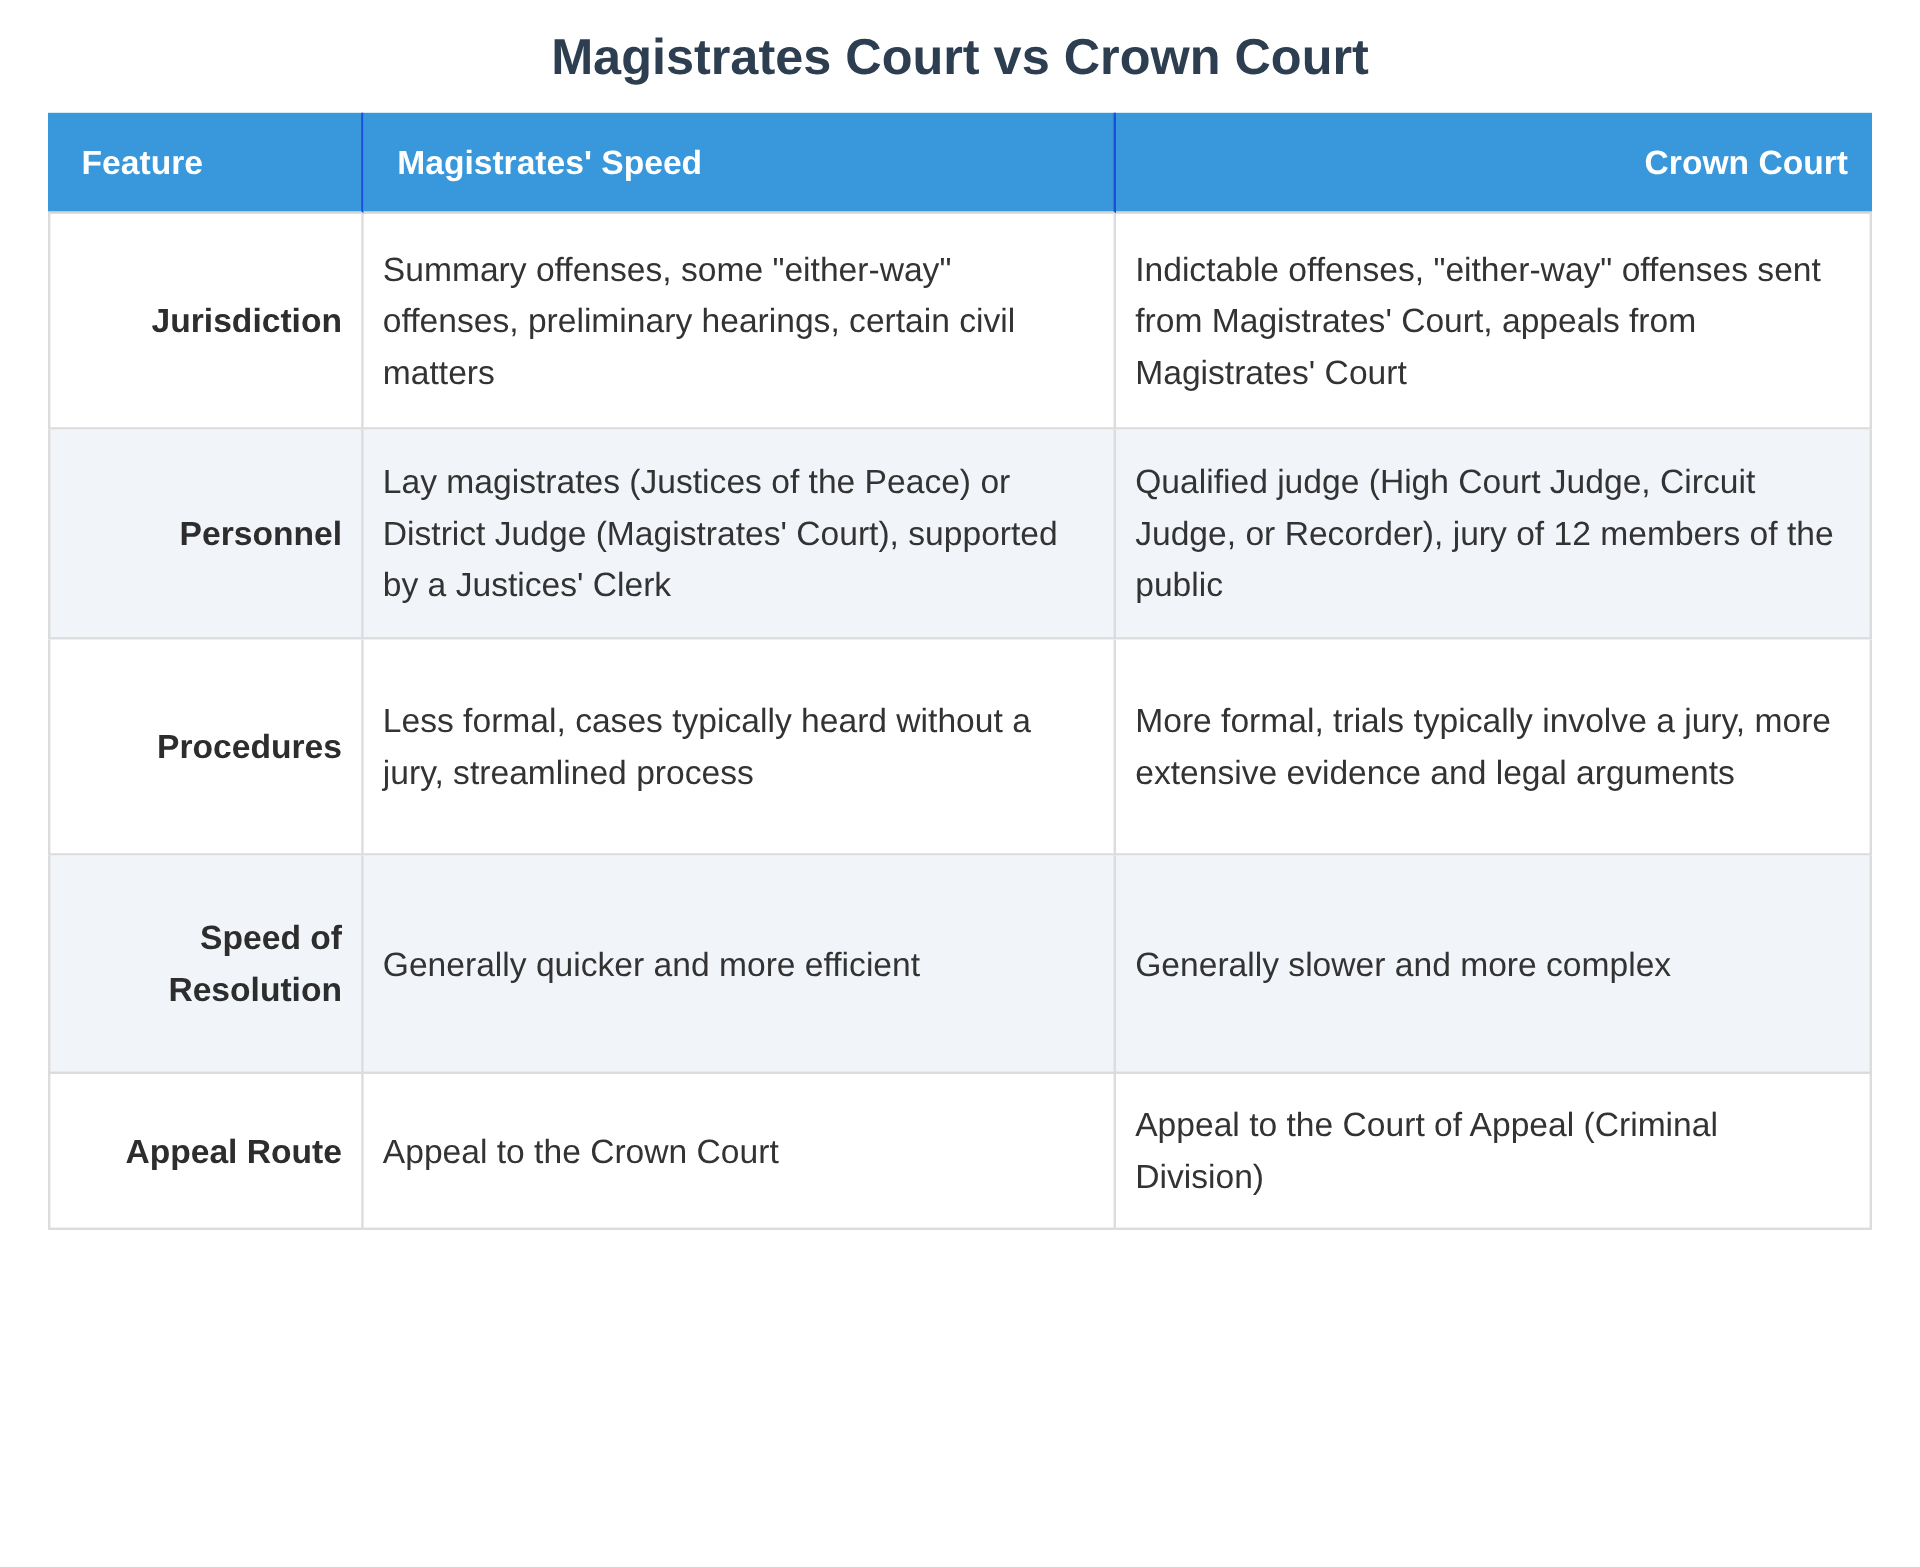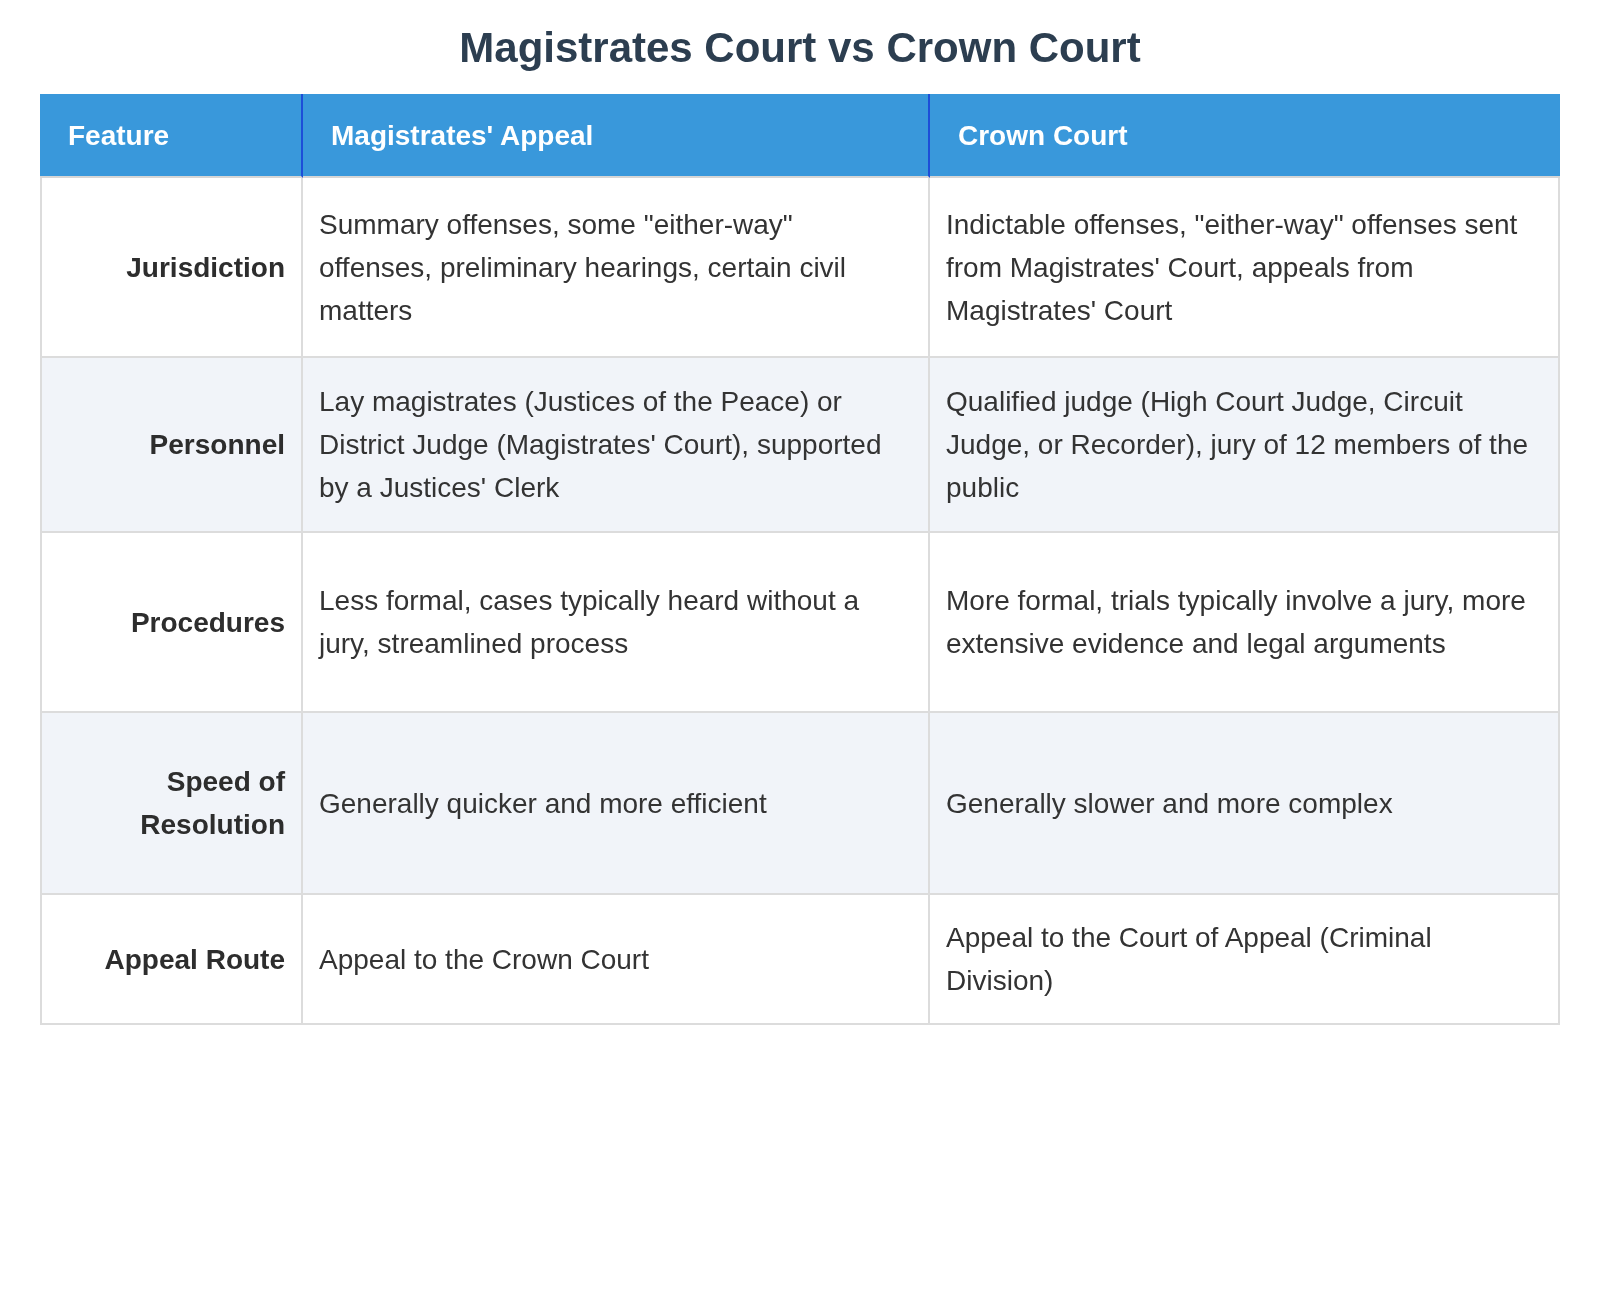--- a/index.html
+++ b/index.html
@@ -46,21 +46,21 @@
     color: #ffffff;
     font-size: 28px;
     font-weight: bold;
     text-align: left;
     vertical-align: bottom;
     padding: 26px 20px 24px 28px;
     border-right: 2px solid #1d4ed8;
     border-bottom: 2px solid #d6d6d6;
     box-sizing: border-box;
   }
-  thead th:last-child { border-right: none; }
+  thead th:last-child { border-right: none; text-align: right; }
 
   tbody td {
     font-size: 28px;
     line-height: 43px;
     vertical-align: middle;
     padding: 21px 16px;
     border-right: 2px solid #dcdcdc;
     border-bottom: 2px solid #dcdcdc;
     box-sizing: border-box;
     word-wrap: break-word;
@@ -93,21 +93,21 @@
 
   <table class="comparison">
     <colgroup>
       <col class="c-feature">
       <col class="c-mag">
       <col class="c-crown">
     </colgroup>
     <thead>
       <tr>
         <th>Feature</th>
-        <th>Magistrates' Appeal</th>
+        <th>Magistrates' Speed</th>
         <th>Crown Court</th>
       </tr>
     </thead>
     <tbody>
       <tr>
         <td class="feature">Jurisdiction</td>
         <td>Summary offenses, some "either-way" offenses, preliminary hearings, certain civil matters</td>
         <td>Indictable offenses, "either-way" offenses sent from Magistrates' Court, appeals from Magistrates' Court</td>
       </tr>
       <tr>

